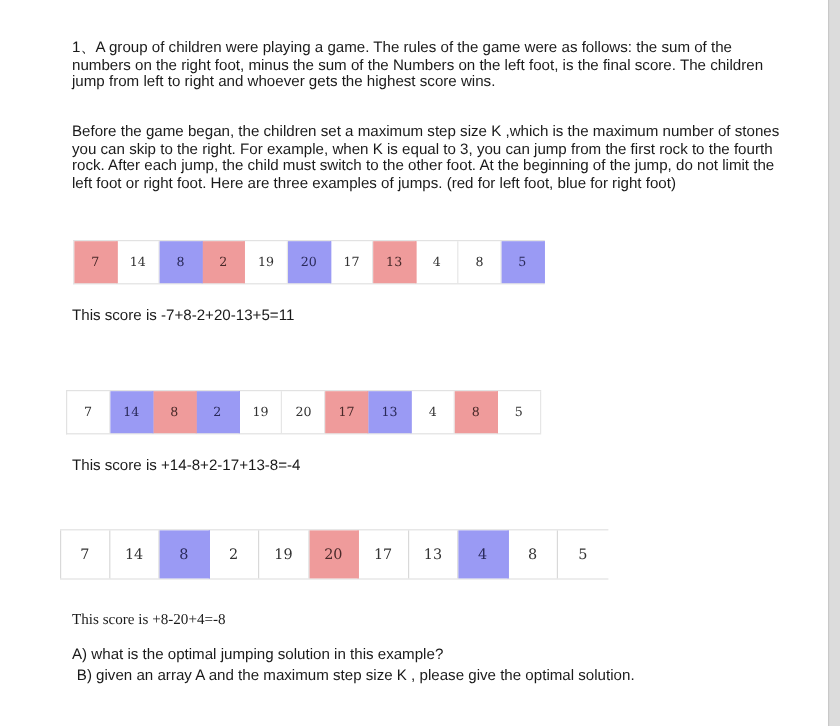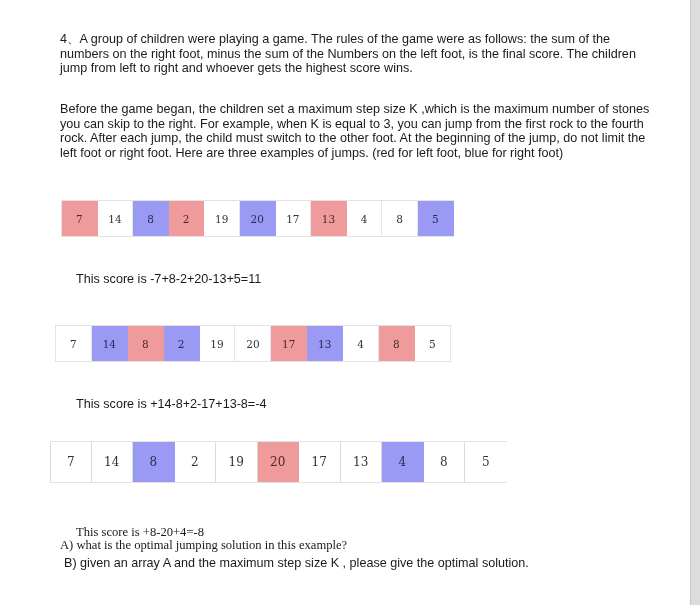--- a/index.html
+++ b/index.html
@@ -35,34 +35,34 @@
   #strip1 .cell { width: 35.6px; height: 35px; }
   #strip2 { left: 55px; top: 325px; }
   #strip2 .cell { width: 35.9px; height: 35px; }
   #strip3 { left: 50px; top: 441px; border-left: none; }
   #strip3 .cell { width: 41.5px; height: 40px; font-size: 12px; border-right-color: #d9d9d9; }
   #strip3 .cell:first-child { border-left: 1px solid #d9d9d9; }
   #strip3 .cell:last-child { border-right: none; }
   #strip3 .cell.red { border-right-color: #ef9b9b; }
   #strip3 .cell.blue { border-right-color: #9a9af4; }
   .score {
-    position: absolute; font-size: 12.6px; line-height: 14px; margin: 16px;
+    position: absolute; font-size: 12.6px; line-height: 14px; margin: 0;
   }
   #score1 { left: 60px; top: 256px; }
   #score2 { left: 60px; top: 381px; }
   #score3 { left: 60px; top: 509px; font-family: Liberation Serif, serif; }
-  #qA { position: absolute; left: 60px; top: 538px; font-size: 12.6px; margin: 0; font-family: Liberation Serif, serif; }
+  #qA { position: absolute; left: 60px; top: 538px; font-size: 12.6px; margin: 0; }
   #qB { position: absolute; left: 60px; top: 552px; font-size: 12.6px; margin: 4px; }
 </style>
 </head>
 <body>
 
 <div class="side-panel"></div>
 
-<p class="para" id="p1">4、A group of children were playing a game. The rules of the game were as follows: the sum of the numbers on the right foot, minus the sum of the Numbers on the left foot, is the final score. The children jump from left to right and whoever gets the highest score wins.</p>
+<p class="para" id="p1">1、A group of children were playing a game. The rules of the game were as follows: the sum of the numbers on the right foot, minus the sum of the Numbers on the left foot, is the final score. The children jump from left to right and whoever gets the highest score wins.</p>
 <p class="para" id="p2">Before the game began, the children set a maximum step size K ,which is the maximum number of stones you can skip to the right. For example, when K is equal to 3, you can jump from the first rock to the fourth rock. After each jump, the child must switch to the other foot. At the beginning of the jump, do not limit the left foot or right foot. Here are three examples of jumps. (red for left foot, blue for right foot)</p>
 
 <div class="strip" id="strip1">
     <div class="cell red">7</div>
     <div class="cell">14</div>
     <div class="cell blue">8</div>
     <div class="cell red">2</div>
     <div class="cell">19</div>
     <div class="cell blue">20</div>
     <div class="cell">17</div>

